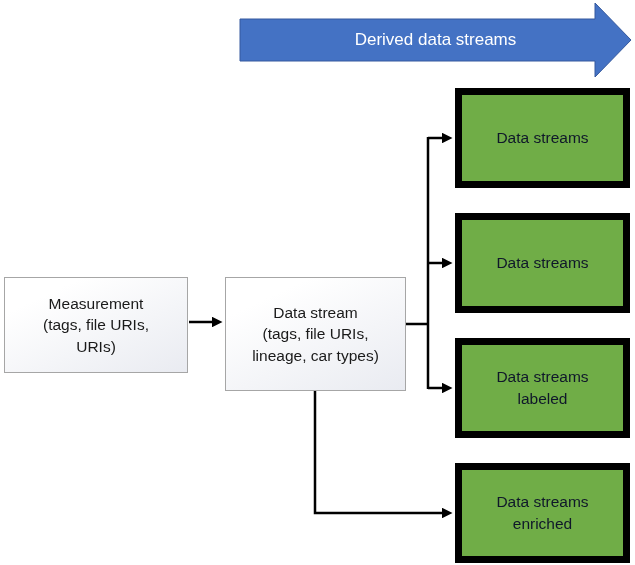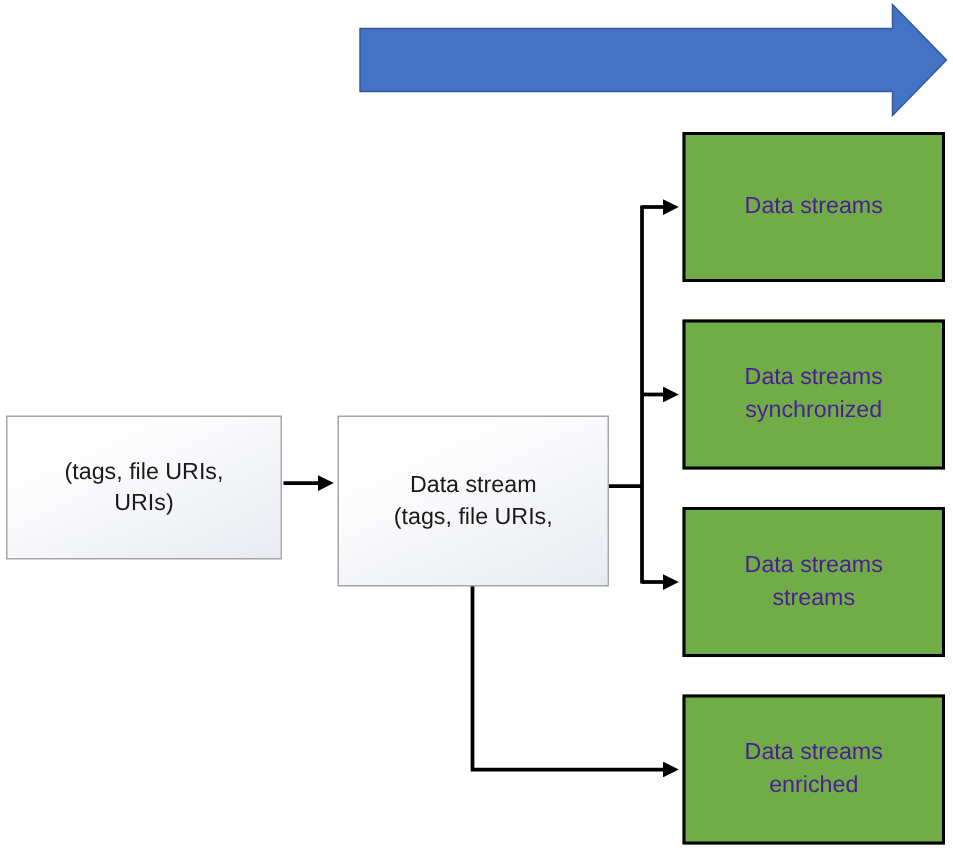--- a/index.html
+++ b/index.html
@@ -41,22 +41,22 @@
   }
   .box-plain {
     background: linear-gradient(155deg, #ffffff 20%, #f4f5f8 60%, #e9ebf1 100%);
     border: 1px solid #a6a6a6;
     color: #1a1a1a;
     font-size: 15.5px;
     line-height: 21.5px;
   }
   .box-green {
     background: #70AD47;
-    border: 2px solid #000000;
-    color: #4c1d95;
+    border: 7px solid #000000;
+    color: #0f172a;
     font-size: 15.5px;
     line-height: 22.5px;
     left: 455px; width: 175px; height: 100px;
   }
   #box-measurement { left: 4px;   top: 277px; width: 184px; height: 96px; }
   #box-stream      { left: 225px; top: 277px; width: 181px; height: 114px; }
   #green-extracted    { top: 88px; }
   #green-synchronized { top: 213px; }
   #green-enriched     { top: 338px; }
   #green-labeled      { top: 463px; }
@@ -79,43 +79,45 @@
 
     <path class="connector" d="M406,324 H428 M428,137 V389"></path>
 
     <path class="connector" marker-end="url(#ah)" d="M428,138 H442"></path>
     <path class="connector" marker-end="url(#ah)" d="M428,263 H442"></path>
     <path class="connector" marker-end="url(#ah)" d="M428,388 H442"></path>
 
     <path class="connector" marker-end="url(#ah)" d="M315,376 V513 H442"></path>
   </svg>
 
+  <div class="title-arrow-label">Derived data streams</div>
 
   <div class="box box-plain" id="box-measurement">
+    <div>Measurement</div>
     <div>(tags, file URIs,</div>
     <div>URIs)</div>
   </div>
 
   <div class="box box-plain" id="box-stream">
     <div>Data stream</div>
     <div>(tags, file URIs,</div>
+    <div>lineage, car types)</div>
   </div>
 
   <div class="box box-green" id="green-extracted">
     <div>Data streams</div>
   </div>
 
   <div class="box box-green" id="green-synchronized">
     <div>Data streams</div>
-    <div>synchronized</div>
   </div>
 
   <div class="box box-green" id="green-enriched">
     <div>Data streams</div>
-    <div>streams</div>
+    <div>labeled</div>
   </div>
 
   <div class="box box-green" id="green-labeled">
     <div>Data streams</div>
     <div>enriched</div>
   </div>
 
 </div>
 
 </body></html>

